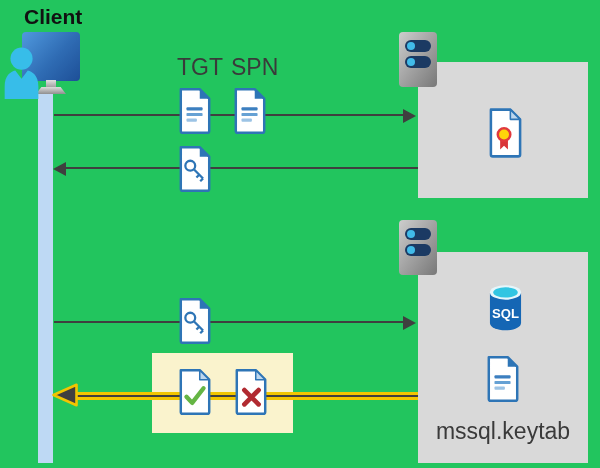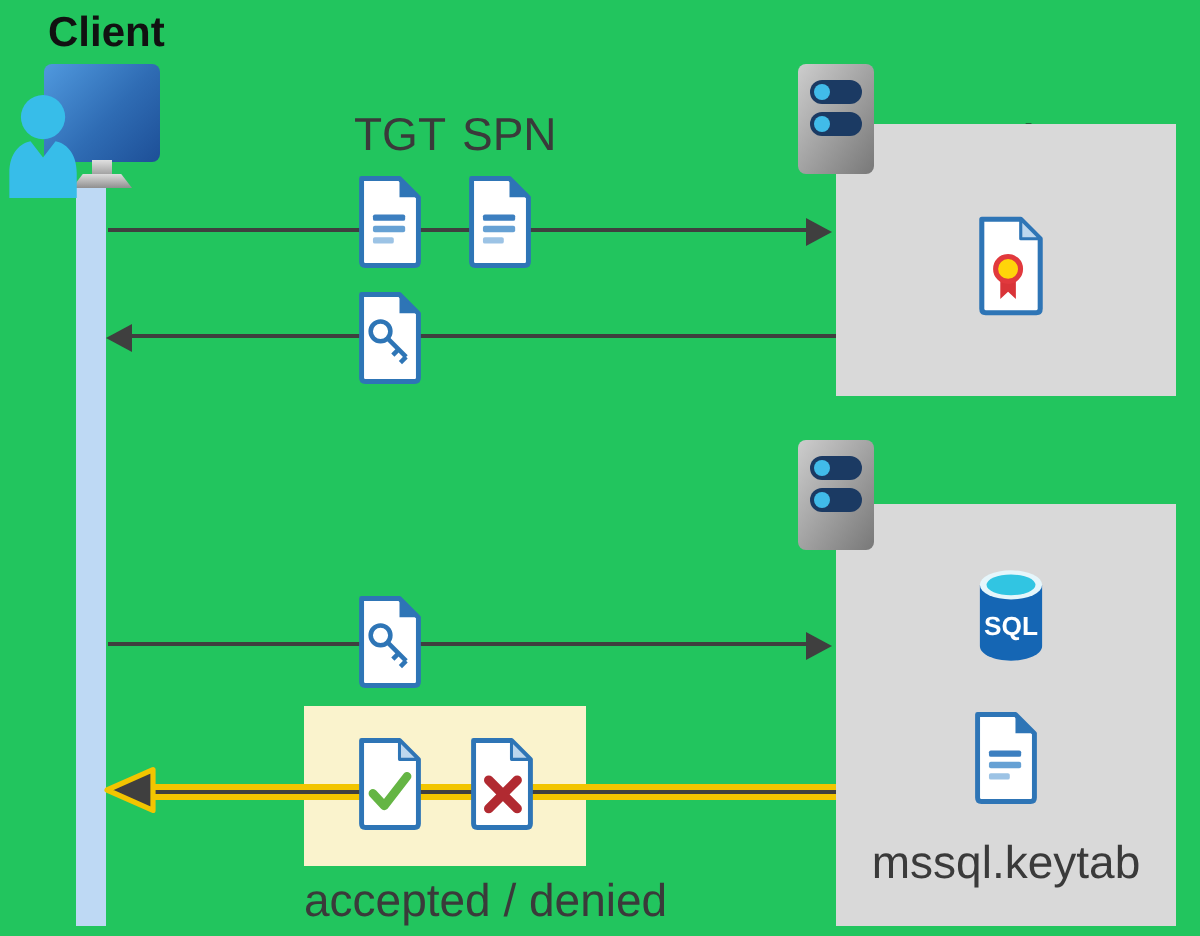--- a/index.html
+++ b/index.html
@@ -154,21 +154,20 @@
   <svg class="abs doc z3" style="left:177px;top:368px;" viewBox="0 0 38 50">
     <path d="M4 2 H24 L34 12 V46 Q34 48 32 48 H6 Q4 48 4 46 Z" fill="#fff" stroke="#2e75b6" stroke-width="2.6" stroke-linejoin="round"></path>
     <path d="M24 2 L34 12 H24 Z" fill="#bdd7ee" stroke="#2e75b6" stroke-width="1.6" stroke-linejoin="round"></path>
     <path d="M10 30 L16 36.5 L28 21" fill="none" stroke="#65b544" stroke-width="4.6" stroke-linecap="round" stroke-linejoin="round"></path>
   </svg>
   <svg class="abs doc z3" style="left:233px;top:368px;" viewBox="0 0 38 50">
     <path d="M4 2 H24 L34 12 V46 Q34 48 32 48 H6 Q4 48 4 46 Z" fill="#fff" stroke="#2e75b6" stroke-width="2.6" stroke-linejoin="round"></path>
     <path d="M24 2 L34 12 H24 Z" fill="#bdd7ee" stroke="#2e75b6" stroke-width="1.6" stroke-linejoin="round"></path>
     <path d="M12 23 L27 38 M27 23 L12 38" fill="none" stroke="#b12a31" stroke-width="5" stroke-linecap="round"></path>
   </svg>
-  <div class="abs lbl" style="left:152px;top:437px;">accepted / denied</div>
 
   <svg class="abs doc z3" style="left:485px;top:354px;width:36px;height:50px;" viewBox="0 0 38 50">
     <path d="M4 2 H24 L34 12 V46 Q34 48 32 48 H6 Q4 48 4 46 Z" fill="#fff" stroke="#2e75b6" stroke-width="2.6" stroke-linejoin="round"></path>
     <path d="M24 2 L34 12 H24 Z" fill="#2e75b6"></path>
     <rect x="10" y="21" width="17" height="3.4" rx="1" fill="#3c7fc0"></rect>
     <rect x="10" y="27" width="17" height="3.4" rx="1" fill="#66a1d4"></rect>
     <rect x="10" y="33" width="11" height="3.4" rx="1" fill="#9cc3e5"></rect>
   </svg>
   <div class="abs lbl z3" style="left:418px;top:418px;width:170px;text-align:center;">mssql.keytab</div>
 

